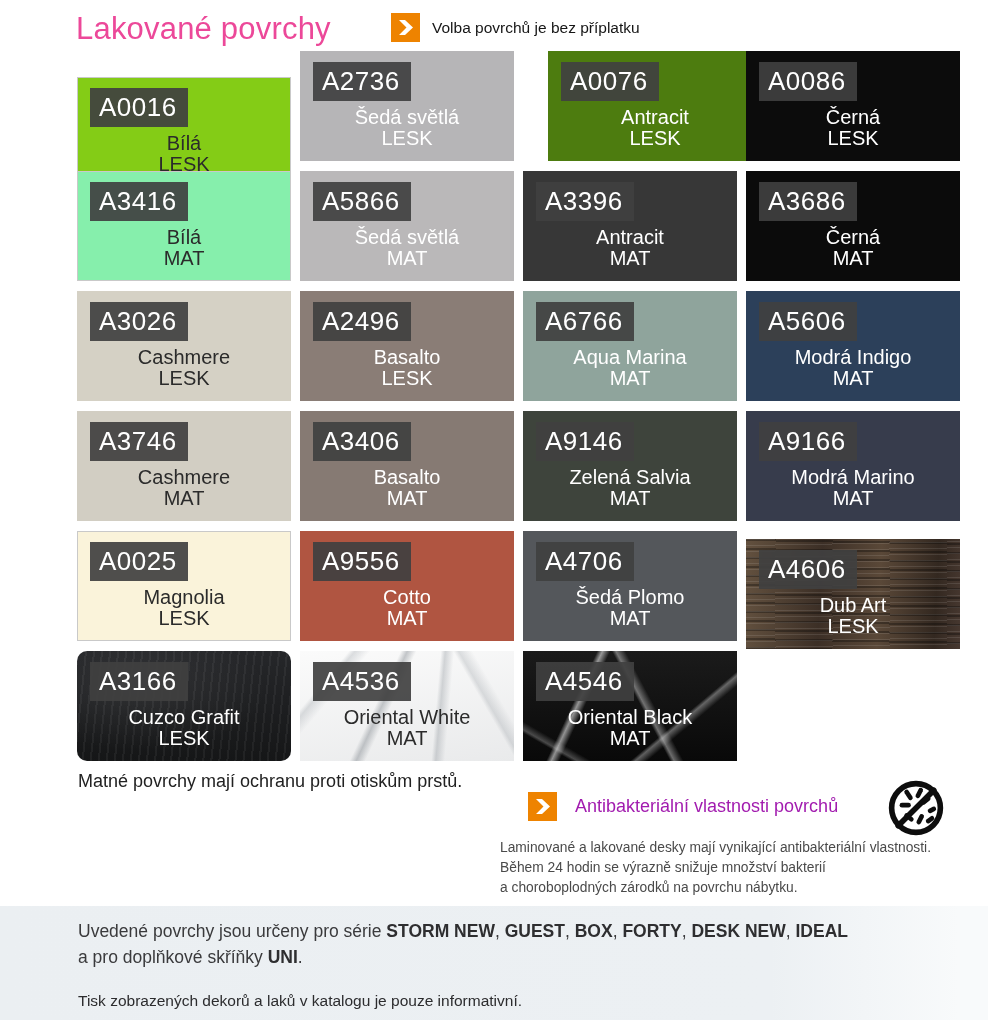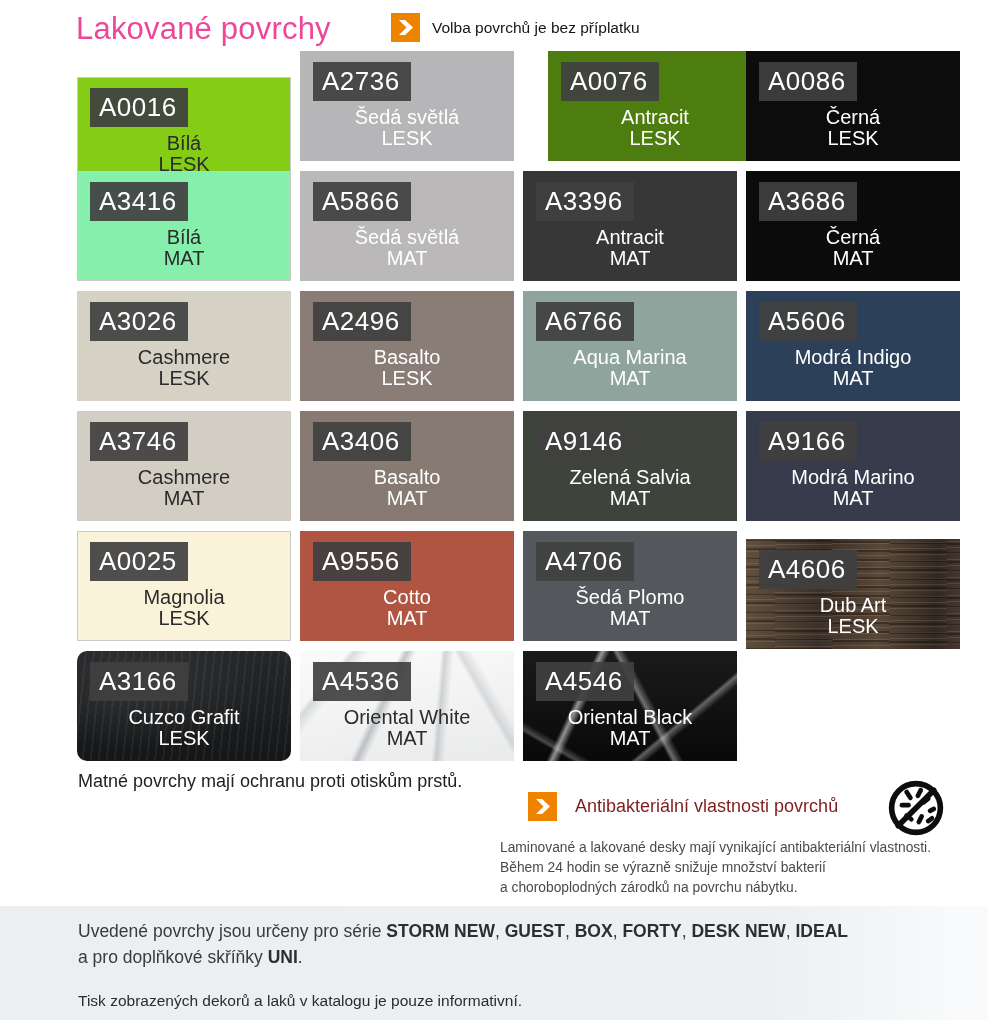--- a/index.html
+++ b/index.html
@@ -45,21 +45,21 @@
   .tex-marble-black { background-image:
       linear-gradient(115deg, transparent 28%, rgba(255,255,255,0.55) 30%, transparent 33%),
       linear-gradient(62deg, transparent 54%, rgba(255,255,255,0.4) 55.5%, transparent 59%),
       linear-gradient(140deg, transparent 69%, rgba(255,255,255,0.35) 70.5%, transparent 74%),
       linear-gradient(30deg, transparent 12%, rgba(255,255,255,0.25) 13.5%, transparent 17%),
       linear-gradient(180deg, #1b1b1b, #090909); }
 
   
   .footnote { position:absolute; left:78px; top:771px; font-size:18px; color:#222; }
   .chip-anti { left:528px; top:792px; }
-  .anti-heading { position:absolute; left:575px; top:796px; font-size:18px; color:#7f1d1d; }
+  .anti-heading { position:absolute; left:575px; top:796px; font-size:18px; color:#a21caf; }
   .bacteria { position:absolute; left:886px; top:778px; width:60px; height:60px; }
   .anti-text { position:absolute; left:500px; top:838px; font-size:13.8px;
     line-height:1.45; color:#4a4a4a; }
 
   
   .band { position:absolute; left:0; top:906px; width:988px; height:114px;
     background:linear-gradient(90deg, #ebeff2 0%, #ecf0f3 78%, #f8fafb 97%); }
   .band-series { position:absolute; left:78px; top:12px; font-size:17.5px;
     line-height:26px; color:#3a3a3c; }
   .band-series b { color:#2e2e30;text-align:center; }

